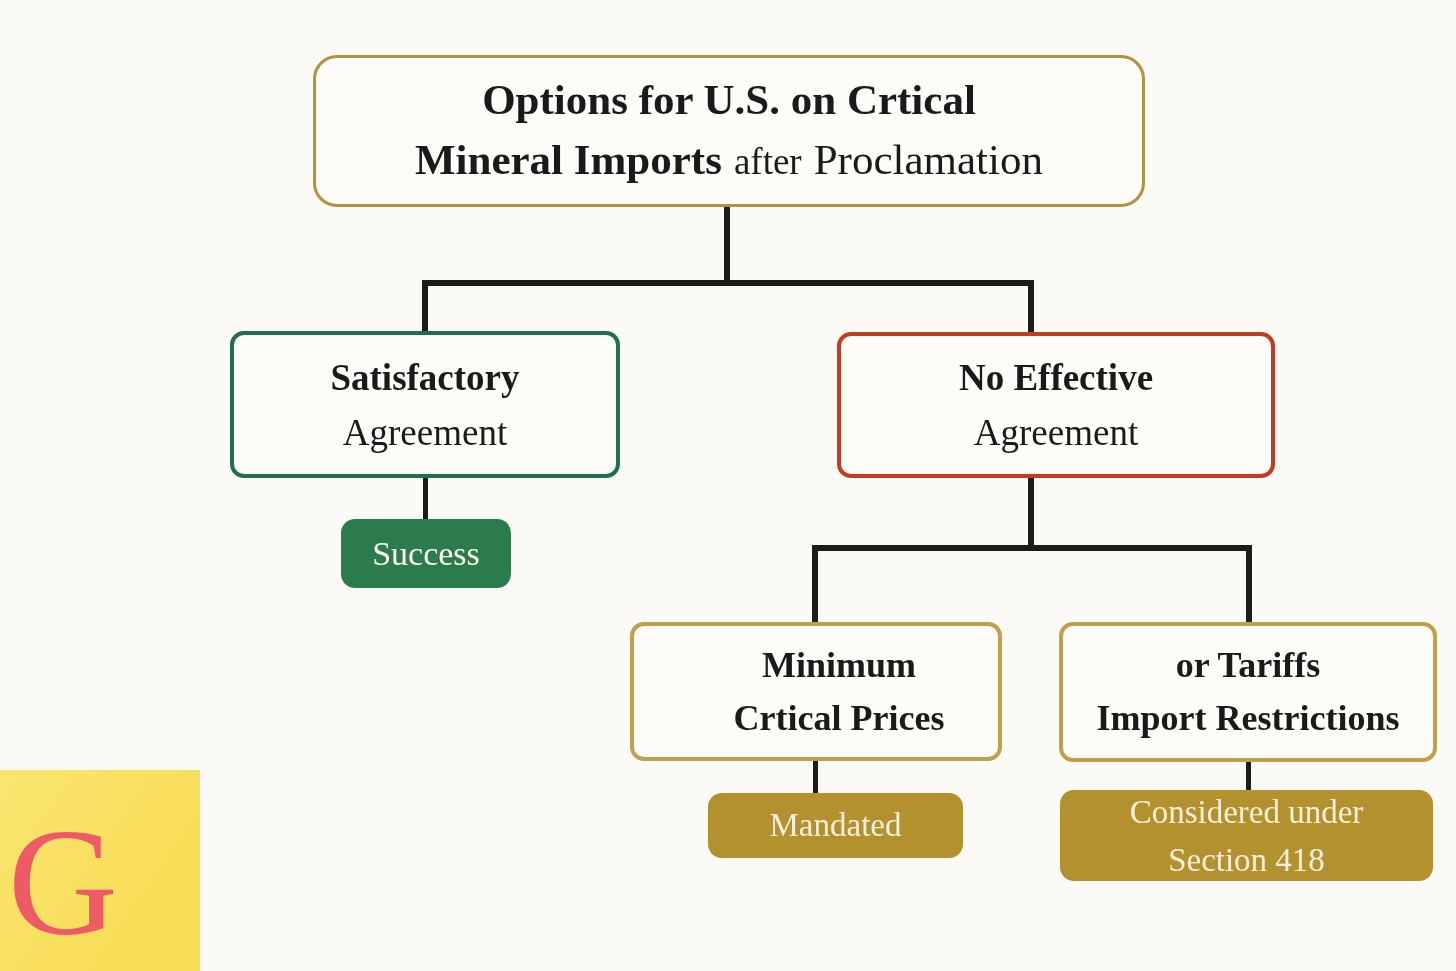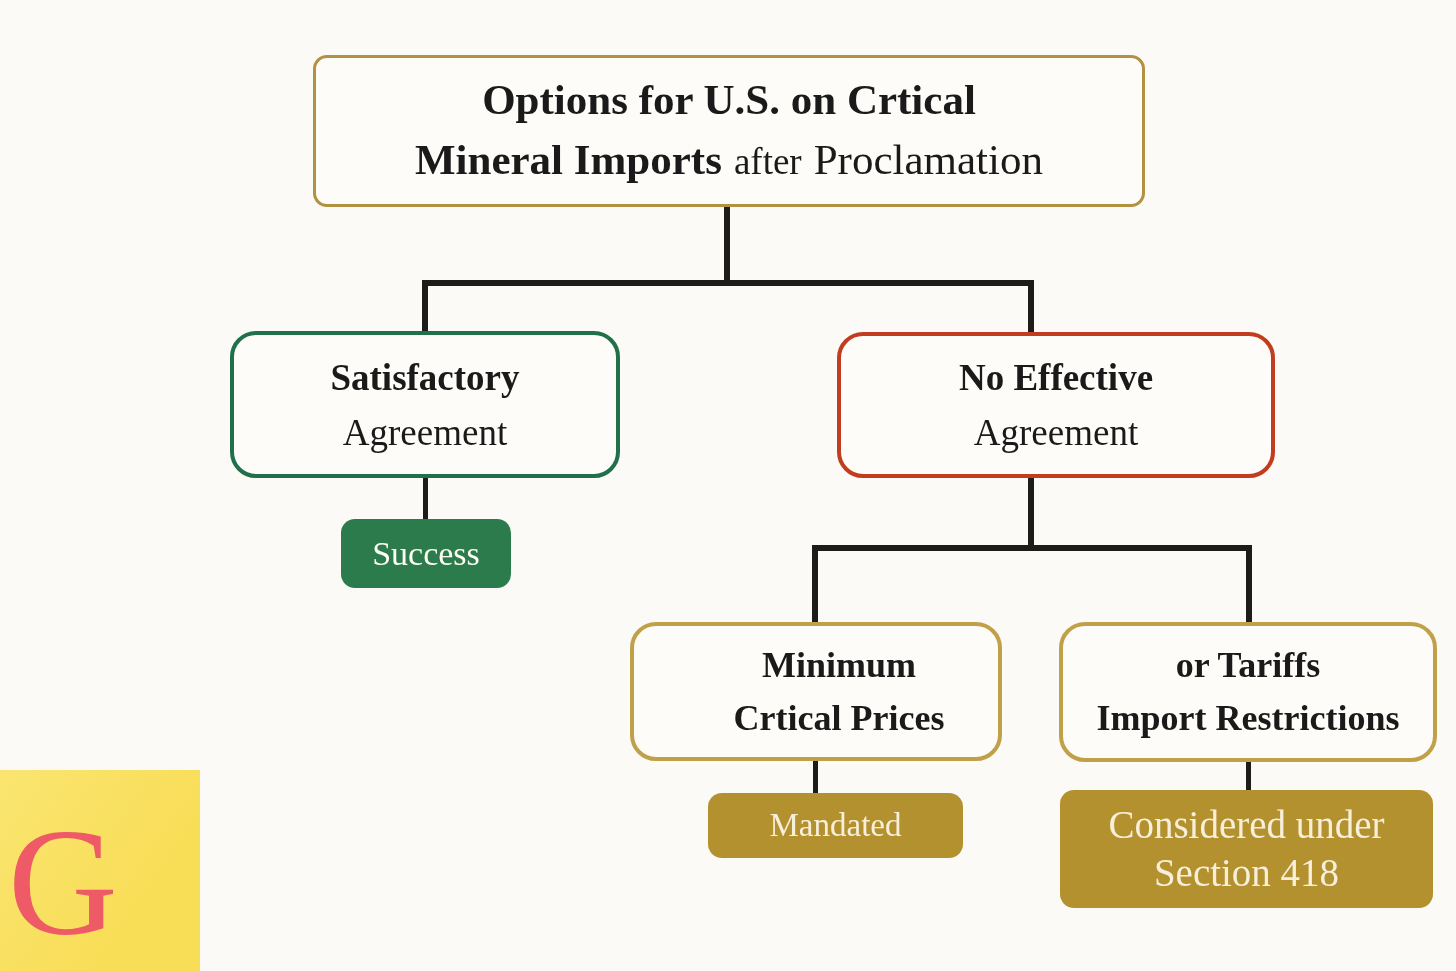--- a/index.html
+++ b/index.html
@@ -35,31 +35,31 @@
     align-items: center;
     justify-content: center;
     text-align: center;
     background: var(--box-bg);
   }
   .line { position: absolute; background: var(--line); }
 
   .title-box {
     left: 313px; top: 55px; width: 832px; height: 152px;
     border: 3px solid var(--title-border);
-    border-radius: 14px;
+    border-radius: 24px;
     font-size: 43px;
     line-height: 60px;
   }
   .title-box .b { font-weight: bold; }
   .title-box .r { font-weight: normal; }
   .title-box .small { font-size: 37px; }
   .title-box .sp { display: inline-block; width: 12px; }
 
   .branch-box {
-    border-radius: 26px;
+    border-radius: 14px;
     font-size: 37px;
     line-height: 55px;
   }
   .satisfactory { left: 230px; top: 331px; width: 390px; height: 147px; border: 4px solid var(--green-border); }
   .no-effective { left: 837px; top: 332px; width: 438px; height: 146px; border: 4px solid var(--red-border); }
   .minimum     { left: 630px; top: 622px; width: 372px; height: 139px; border: 4px solid var(--gold-border); font-size: 36px; line-height: 53px; padding-left: 46px; }
   .restrict    { left: 1059px; top: 622px; width: 378px; height: 140px; border: 4px solid var(--gold-border); font-size: 36px; line-height: 53px; }
   .branch-box .b { font-weight: bold; }
   .branch-box .r { font-weight: normal; }
 
@@ -78,24 +78,24 @@
     color: #fdfdf3;
     font-size: 34px;
   }
   .mandated {
     left: 708px; top: 793px; width: 255px; height: 65px;
     background: var(--gold-fill);
     color: var(--light-text);
     font-size: 33px;
   }
   .considered {
-    left: 1060px; top: 790px; width: 373px; height: 118px;
+    left: 1060px; top: 790px; width: 373px; height: 91px;
     background: var(--gold-fill);
     color: var(--light-text);
-    font-size: 39px;
+    font-size: 33px;
     line-height: 48px;
   }
 
   .logo {
     position: absolute;
     left: 0; top: 770px; width: 200px; height: 201px;
     background: linear-gradient(125deg, var(--logo-bg-light) 0%, var(--logo-bg) 70%);
   }
   .logo .letter {
     position: absolute;

